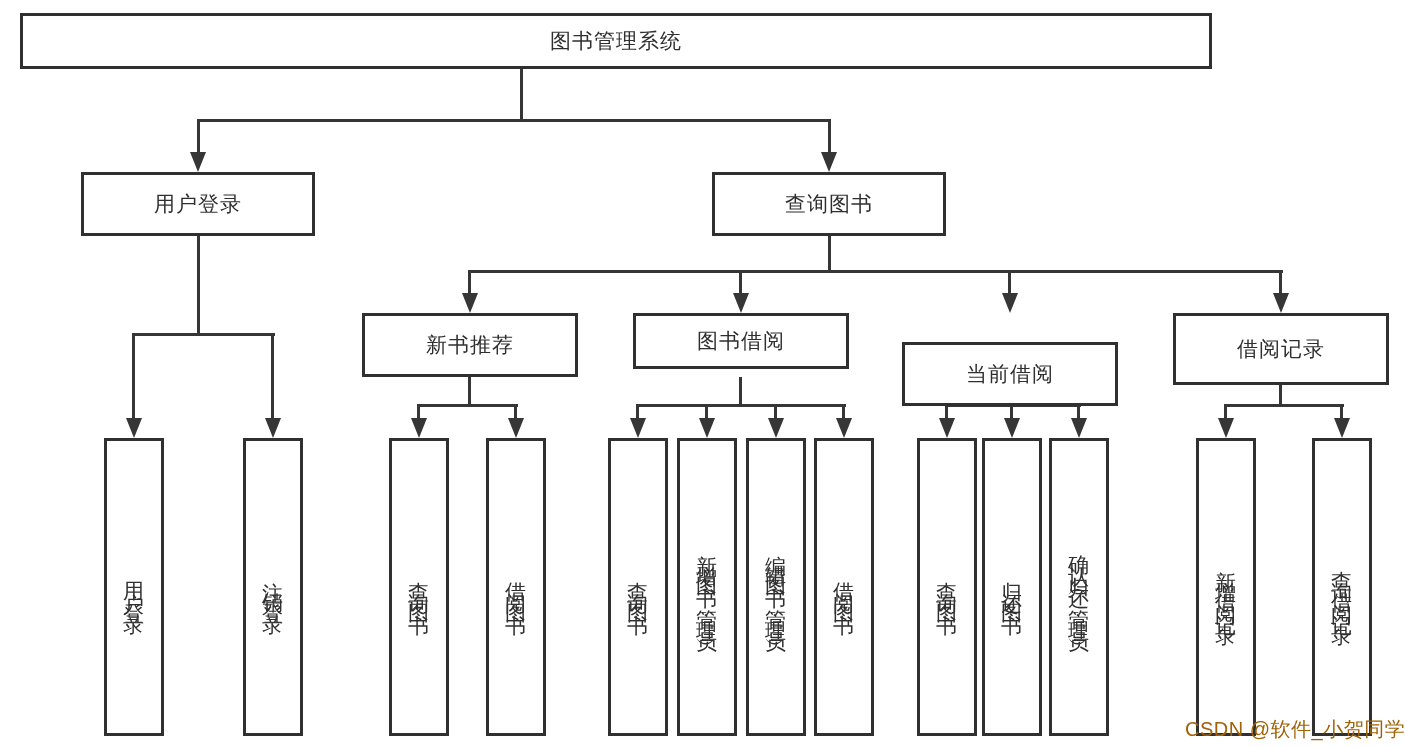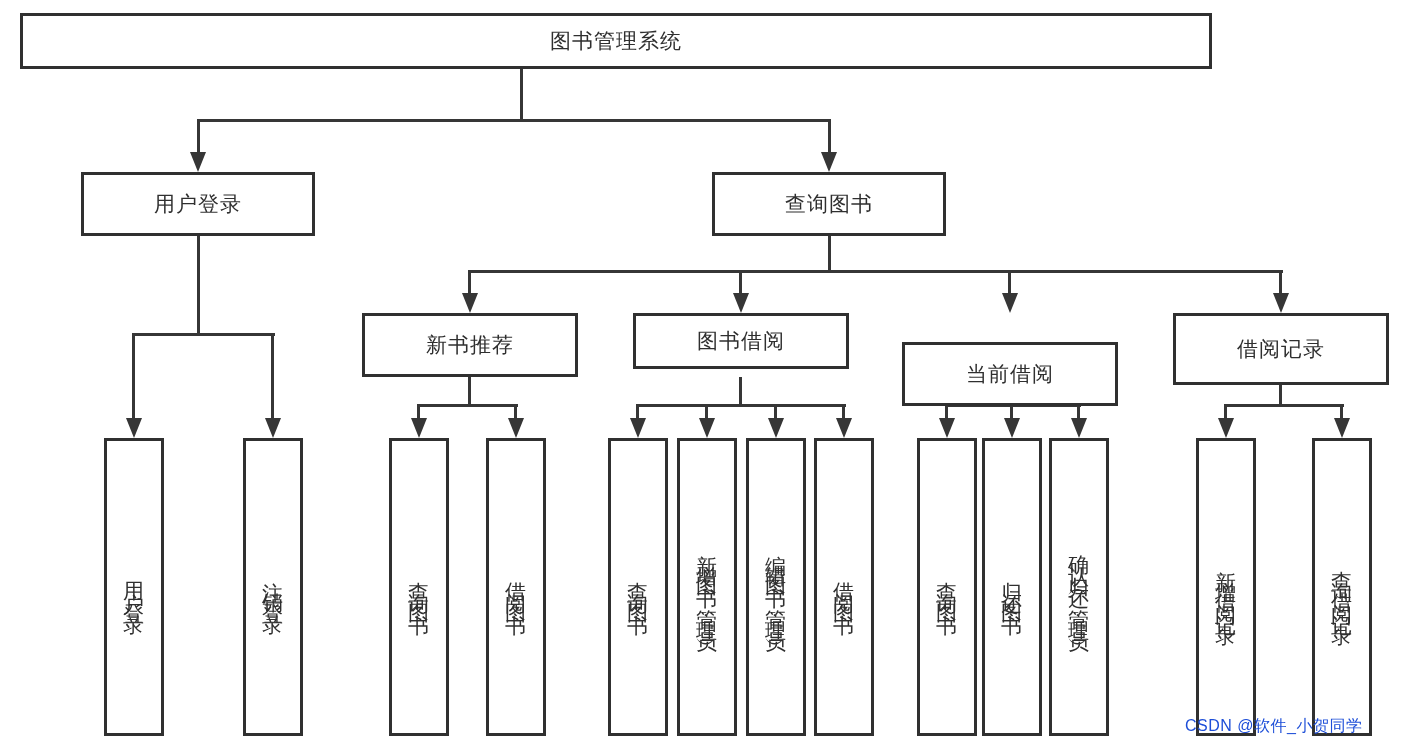--- a/index.html
+++ b/index.html
@@ -50,23 +50,23 @@
     height: 0;
     border-left: 8px solid transparent;
     border-right: 8px solid transparent;
     border-top: 20px solid #363636;
     z-index: 1;
   }
   .watermark {
     position: absolute;
     left: 1185px;
     top: 716px;
-    font-size: 16px;
+    font-size: 20px;
     letter-spacing: 0.5px;
-    color: #1d4ed8;
+    color: #a16207;
     z-index: 5;
     white-space: nowrap;
   }
 </style>
 </head>
 <body>
 
 <div class="canvas">
 
   <div class="vline" style="left:520px; top:69px; height:52px;"></div>

